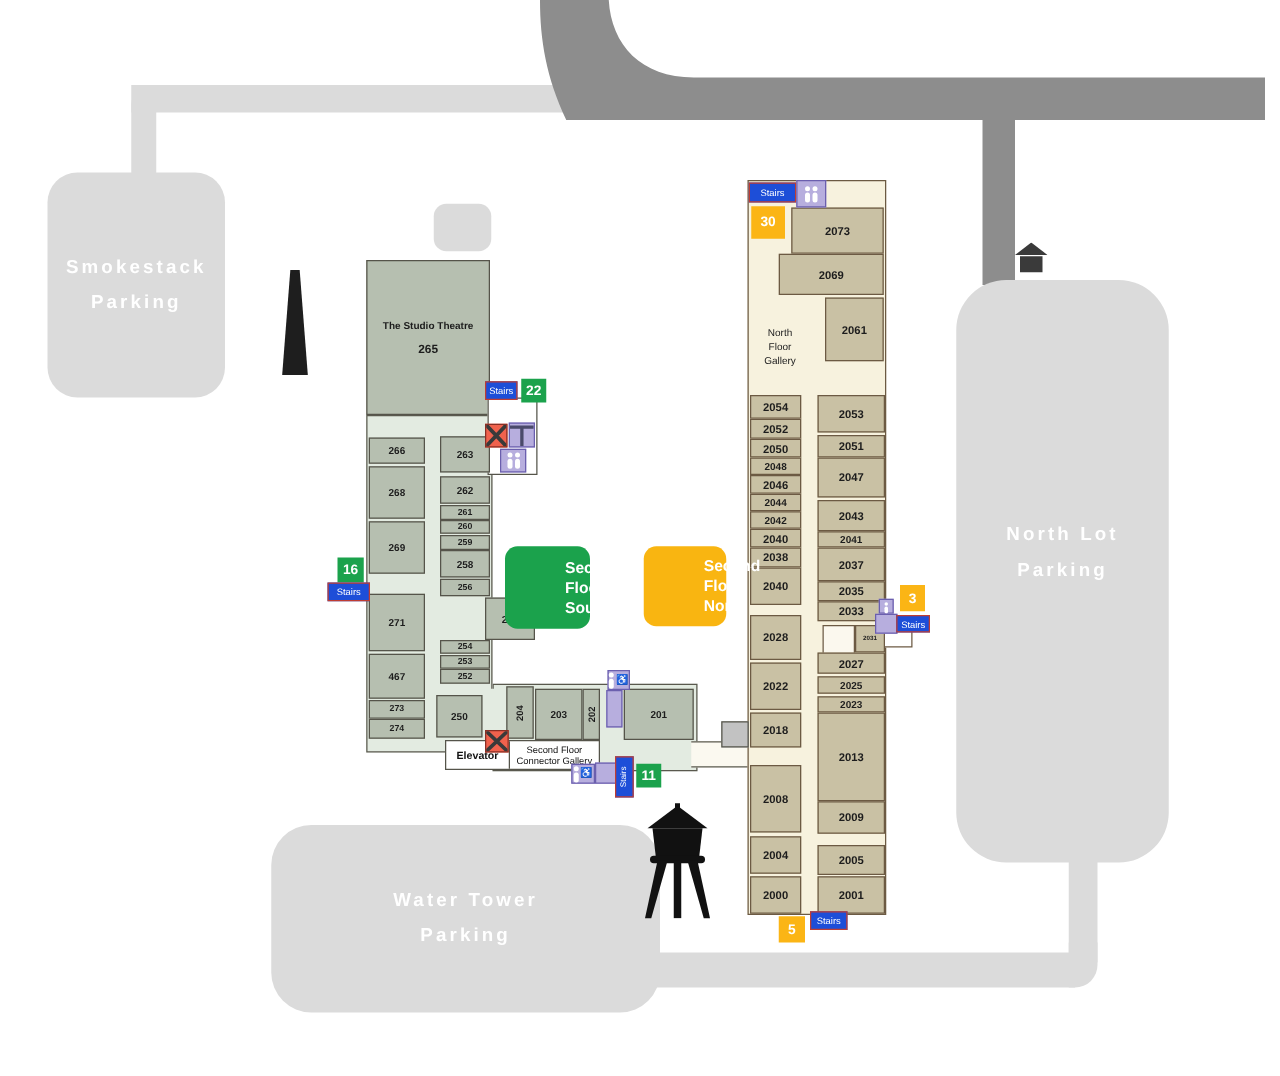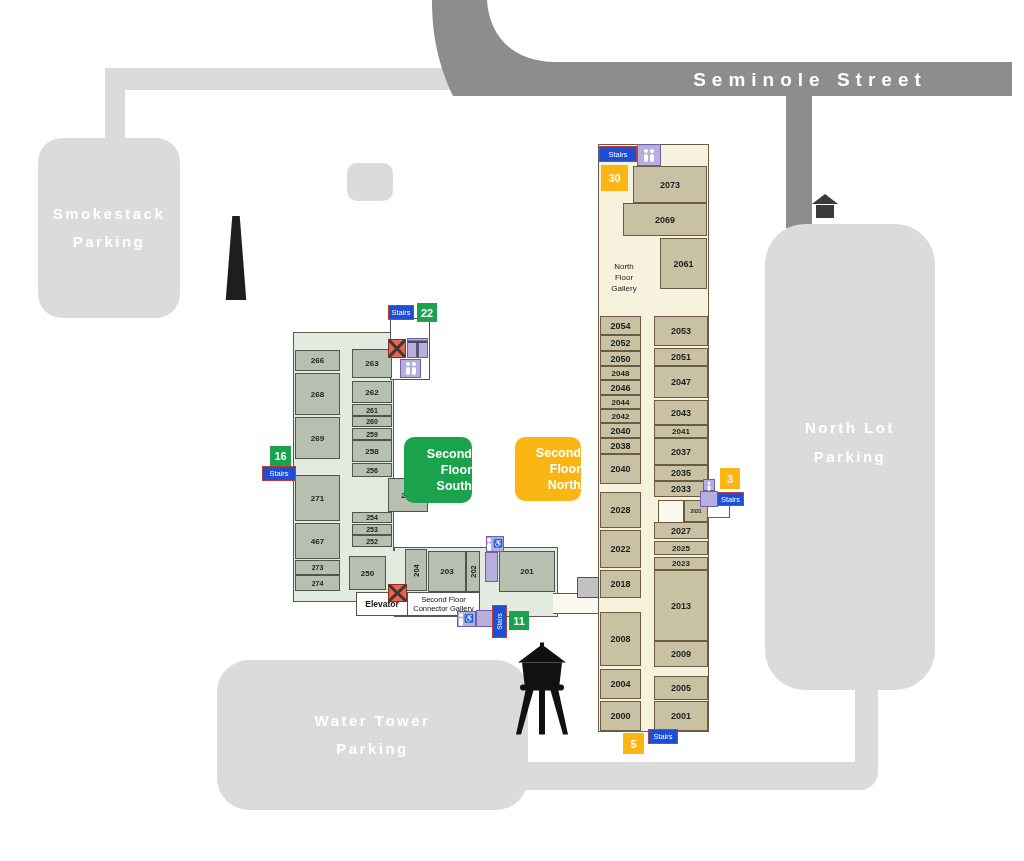--- a/index.html
+++ b/index.html
@@ -19,21 +19,21 @@
         font-weight:bold;color:#1d1d1d;}
   .r-s{background:#b6bfb0;border:1.2px solid #55544a;font-size:8px;}
   .r-n{background:#c9c1a4;border:1.2px solid #6c5a43;font-size:9px;}
   .r-white{background:#fbf8ee;border:1.2px solid #6c5a43;font-size:5px;}
   .room .rot{display:block;transform:rotate(-90deg);white-space:nowrap;}
   .theatre{background:#b6bfb0;border:1.5px solid #55544a;display:flex;flex-direction:column;
         align-items:center;justify-content:center;gap:9px;color:#1d1d1d;text-align:center;}
   .theatre .t-name{font-weight:bold;font-size:8px;}
   .theatre .t-num{font-weight:bold;font-size:9.5px;}
   .area-badge{border-radius:10px;color:#fff;font-weight:bold;font-size:12.5px;line-height:1.3;
-        display:flex;flex-direction:column;align-items:flex-end;justify-content:center;text-align:center;padding-left:48px;}
+        display:flex;flex-direction:column;align-items:flex-start;justify-content:center;text-align:center;padding-left:48px;}
   .mk{position:absolute;box-sizing:border-box;display:flex;align-items:center;justify-content:center;}
   .stairs{background:#1d4ed8;border:1px solid #bf3d32;color:#fff;font-size:7.5px;}
   .stairs.vert span{transform:rotate(-90deg);display:block;white-space:nowrap;font-size:6.5px;}
   .badge{color:#fff;font-weight:bold;font-size:11px;}
   .lavbox{background:#b7aede;border:1px solid #6b5fae;}
   .wc{gap:2px;}
   .person{display:inline-block;width:4px;height:8px;background:#fff;border-radius:2px;
         position:relative;margin-top:5px;}
   .person::before{content:'';position:absolute;top:-5px;left:0;width:4px;height:4px;
         border-radius:50%;background:#fff;}
@@ -70,41 +70,42 @@
   <div class="abs lot" style="left:347px;top:163px;width:46px;height:38px;border-radius:10px;"></div>
   <div class="abs lot" style="left:765px;top:224px;width:170px;height:466px;border-radius:40px;justify-content:flex-start;padding-top:190px;">
     <span>North Lot</span>
     <span>Parking</span>
   </div>
   <div class="abs lot" style="left:217px;top:660px;width:311px;height:150px;border-radius:32px;">
     <span>Water Tower</span>
     <span>Parking</span>
   </div>
 
-  <div class="abs street-label" style="left:620px;top:64px;width:380px;height:31px;">
-    <span>Seminole Street</span>
-  </div>
 
   <svg class="abs" style="left:222px;top:213px;width:28px;height:92px;" viewBox="0 0 30 92">
     <path d="M11,0 h8 L26,90 H4 Z" fill="#1e1e1e"></path>
   </svg>
   <svg class="abs" style="left:812px;top:194px;width:26px;height:24px;" viewBox="0 0 26 24">
     <path d="M13,0 L0,10 H26 Z" fill="#3a3a3a"></path>
       <rect x="4" y="11" width="18" height="13" fill="#3a3a3a"></rect>
   </svg>
   <svg class="abs" style="left:510px;top:642px;width:64px;height:97px;" viewBox="0 0 64 96">
     <path d="M30,0 h4 v6 h-4 Z" fill="#111"></path>
     <path d="M32,2 L8,20 L56,20 Z" fill="#111"></path>
     <path d="M12,20 L52,20 L49,46 L15,46 Z" fill="#111"></path>
     <rect x="10" y="42" width="44" height="6" rx="3" fill="#111"></rect>
     <path d="M16,46 L6,92 h5 L24,46 Z" fill="#111"></path>
     <path d="M48,46 L58,92 h-5 L40,46 Z" fill="#111"></path>
     <rect x="29" y="46" width="6" height="46" fill="#111"></rect>
   </svg>
 
+  <div class="abs theatre" style="left:293px;top:208px;width:99px;height:124px;">
+    <span class="t-name">The Studio Theatre</span>
+    <span class="t-num">265</span>
+  </div>
   <div class="abs south-fp" style="left:293px;top:332px;width:101px;height:270px;"></div>
   <div class="abs south-fp" style="left:394px;top:547px;width:164px;height:70px;"></div>
   <div class="abs" style="left:392px;top:551px;width:6px;height:62px;background:#e3ebe1;"></div>
   <div class="abs" style="left:390px;top:318px;width:40px;height:62px;background:#fff;border:1.2px solid #55544a;"></div>
   <div class="abs conn-hall" style="left:553px;top:593px;width:47px;height:21px;"></div>
   <div class="abs north-fp" style="left:598px;top:144px;width:111px;height:588px;"></div>
   <div class="abs hook-white" style="left:700px;top:504px;width:30px;height:14px;"></div>
   <div class="abs bump-gray" style="left:577px;top:577px;width:22px;height:21px;"></div>
 
   <div class="abs" style="left:0;top:0;width:0;height:0;">

